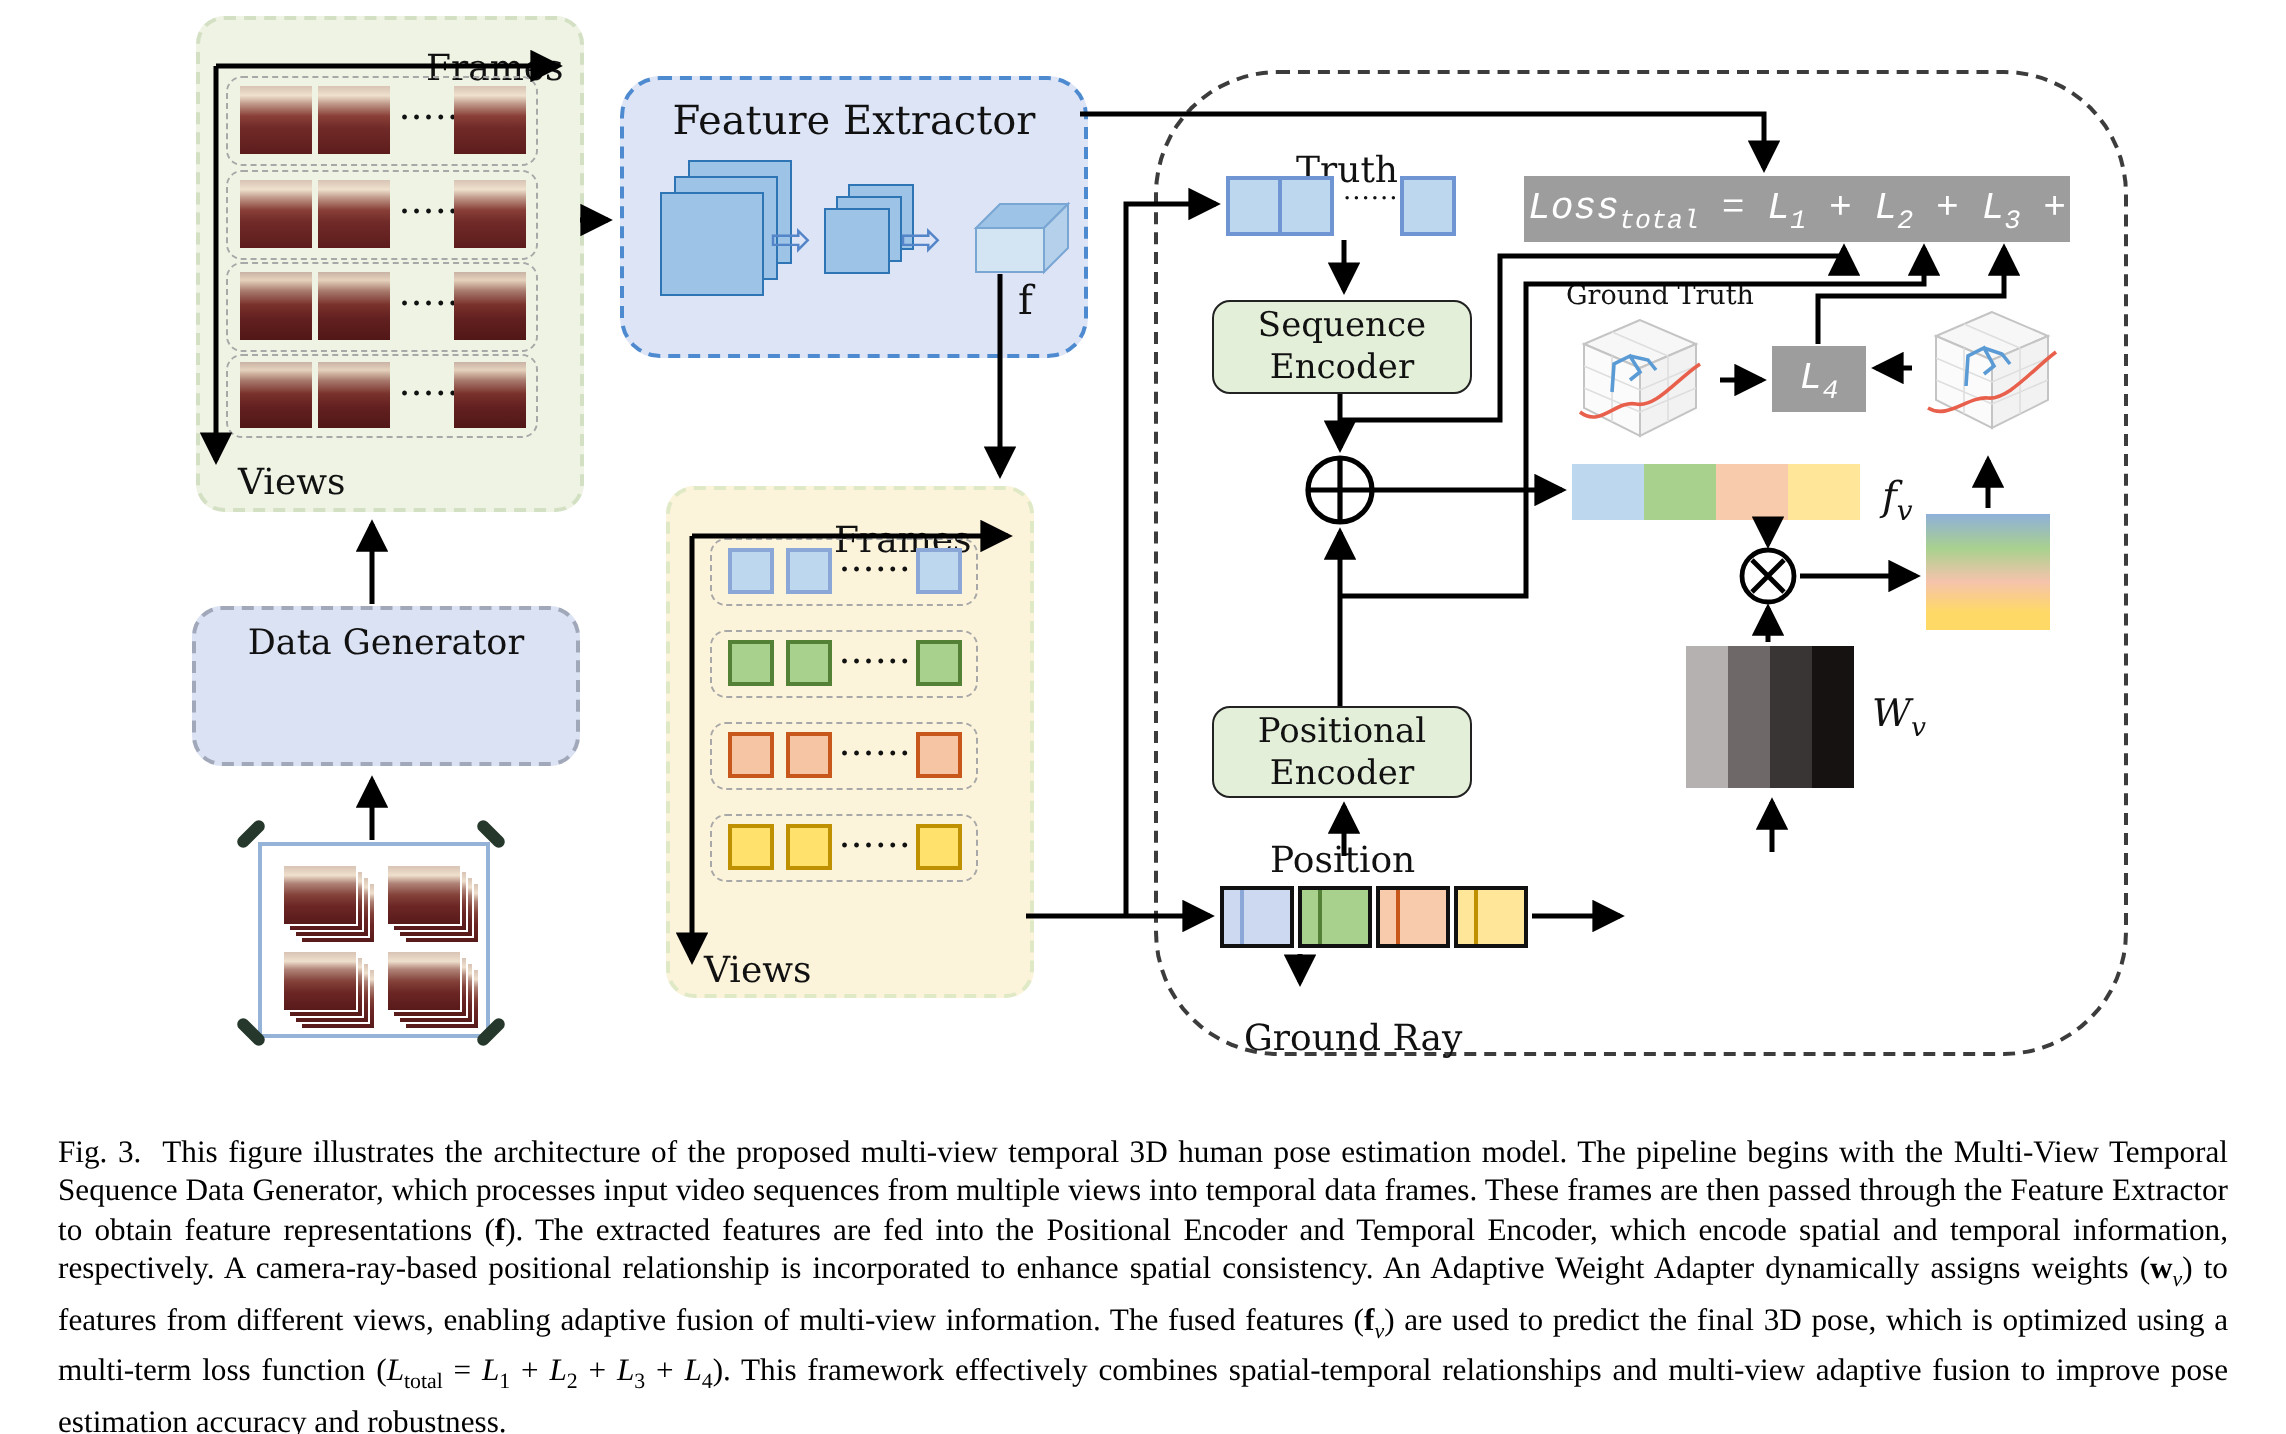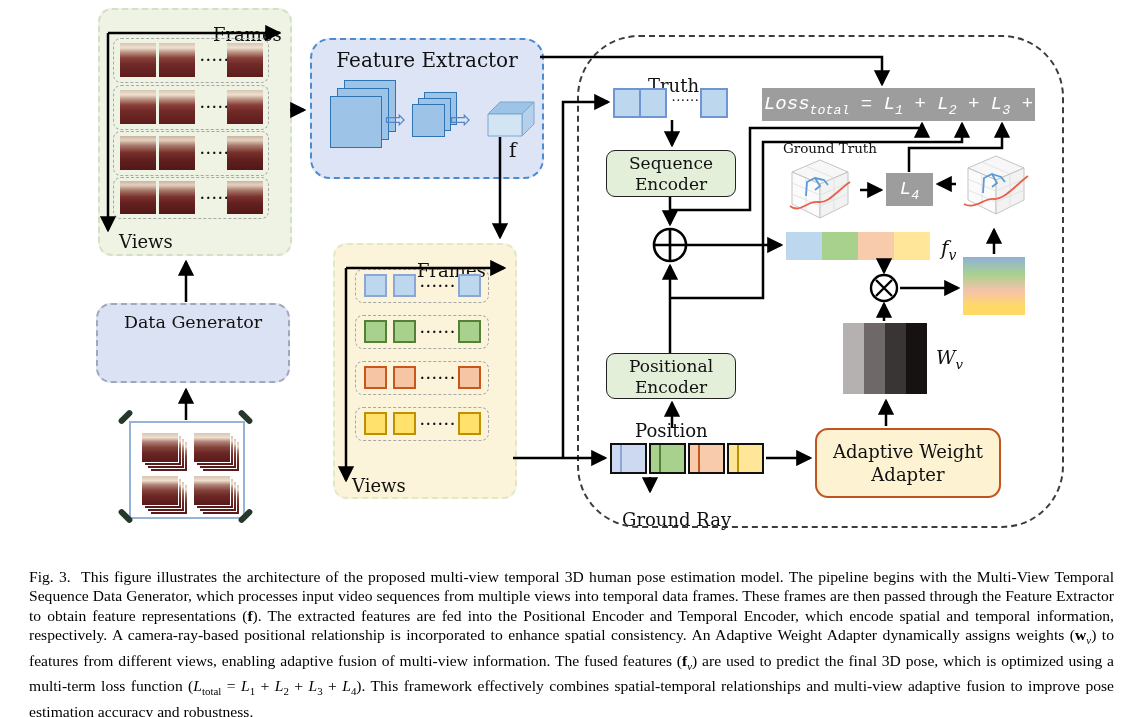--- a/index.html
+++ b/index.html
@@ -177,24 +177,20 @@
       <i class="pbdiv bg-g"></i>
     </div>
   <div class="posblock bd-o" style="left: 688px; top: 443px; background: rgb(248, 203, 173);">
       <i class="pbdiv bg-o"></i>
     </div>
   <div class="posblock bd-y" style="left: 727px; top: 443px; background: rgb(255, 230, 153);">
       <i class="pbdiv bg-y"></i>
     </div>
   <div class="abs axis-label" style="left:622px;top:494px;">Ground Ray</div>
 
-  <div class="abs awa" style="left:815px;top:428px;width:186px;height:70px;padding-top:10px;box-sizing:border-box;">
-    <div>Adaptive Weight</div>
-    <div>Adapter</div>
-  </div>
 
   <div class="wvbar" style="left: 843px; top: 323px; background: rgb(181, 177, 177);"></div>
   <div class="wvbar" style="left: 864px; top: 323px; background: rgb(110, 104, 104);"></div>
   <div class="wvbar" style="left: 885px; top: 323px; background: rgb(58, 53, 53);"></div>
   <div class="wvbar" style="left: 906px; top: 323px; background: rgb(23, 18, 18);"></div>
   <div class="abs" style="left:936px;top:346px;font-size:19px;"><i>W<sub>v</sub></i></div>
 
   <div class="fvblk" style="left: 786px; top: 232px; background: rgb(189, 215, 238);"></div>
   <div class="fvblk" style="left: 822px; top: 232px; background: rgb(169, 209, 142);"></div>
   <div class="fvblk" style="left: 858px; top: 232px; background: rgb(248, 203, 173);"></div>

